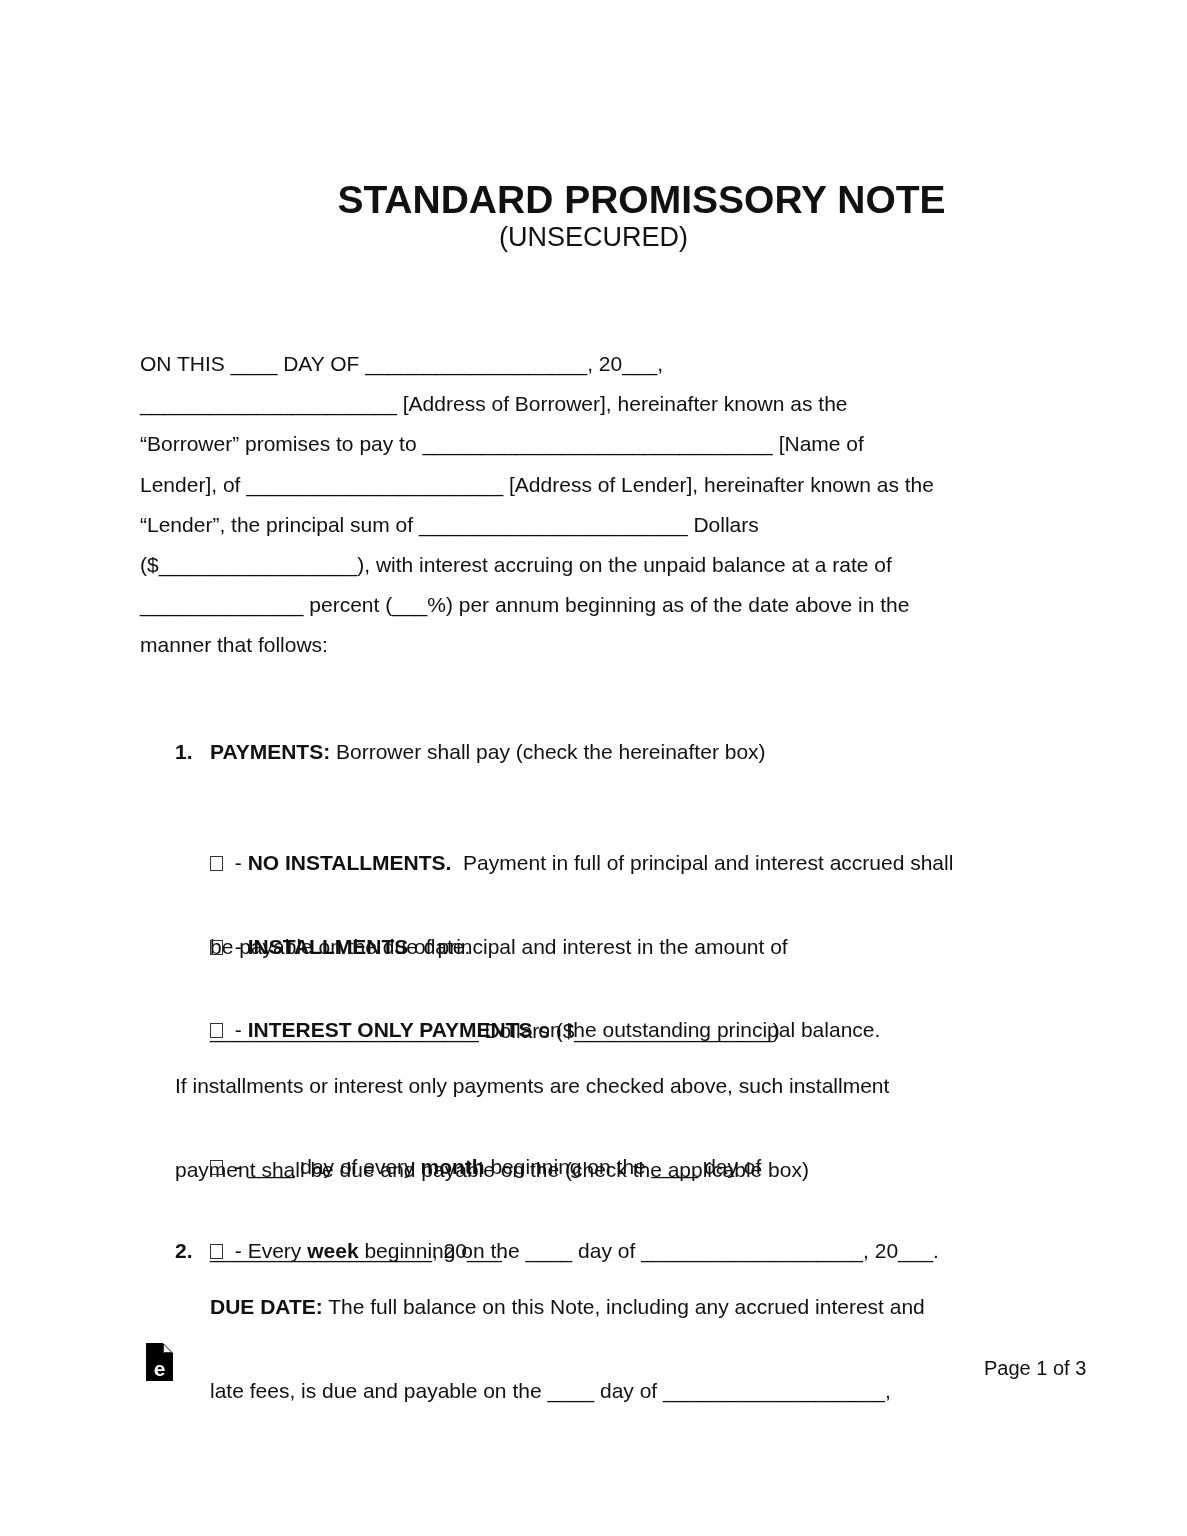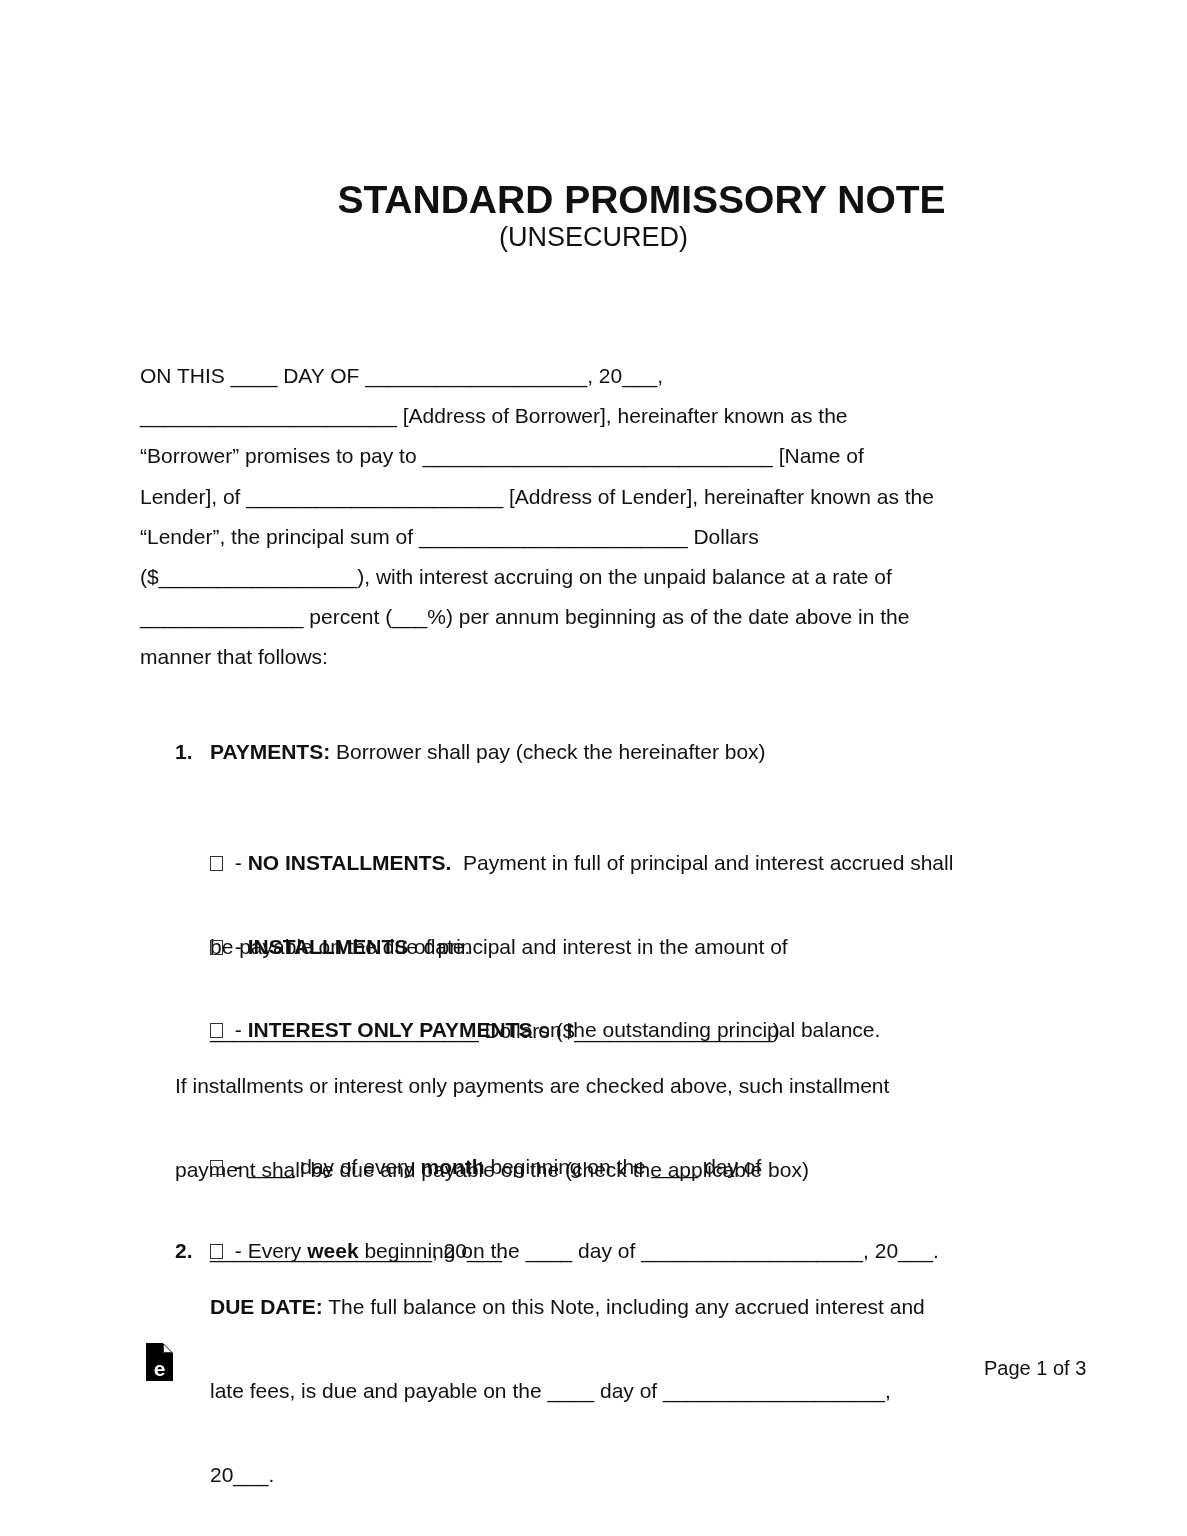--- a/index.html
+++ b/index.html
@@ -3,21 +3,21 @@
 <meta charset="utf-8">
 <style>
   html, body { margin: 0; padding: 0; background: #ffffff; }
   body { width: 1187px; height: 1536px; position: relative; overflow: hidden;
          font-family: "Liberation Sans", sans-serif; color: #111; }
   .page { position: absolute; left: 0; top: 0; width: 1187px; height: 1536px; background: #fff; }
   .title { position: absolute; top: 178px; left: 0; width: 1187px; text-align: center;
            font-size: 39px; font-weight: bold; letter-spacing: 0px; padding-left: 48px; }
   .subtitle { position: absolute; top: 222px; left: 0; width: 1187px; text-align: center;
               font-size: 27px; }
-  .intro { position: absolute; left: 140px; top: 346px; width: 920px; font-size: 21px; margin-top: 12px; }
+  .intro { position: absolute; left: 140px; top: 346px; width: 920px; font-size: 21px; }
   .intro .line { height: 40.2px; line-height: 36px; white-space: pre; }
   .sec { position: absolute; font-size: 21px; white-space: pre; }
   .num { position: absolute; font-weight: bold; }
   b { font-weight: bold; }
   .cb { display: inline-block; width: 13px; height: 15px; border: 1.3px solid #333;
         vertical-align: -1px; margin-right: 6px; box-sizing: border-box; }
   .footer-logo { position: absolute; left: 146px; top: 1343px; width: 27px; height: 38px; }
   .page-num { position: absolute; left: 984px; top: 1357px; font-size: 20px; }
   .line2 { line-height: 28px; }
 </style>
@@ -71,21 +71,20 @@
 
   <div class="sec line2" style="left:210px; top:1181px;">
     <div><span class="cb"></span><span> - Every </span><b>week</b><span> beginning on the ____ day of ___________________, 20___.</span></div>
   </div>
 
   <div class="sec line2" style="left:175px; top:1237px;">
     <span class="num" style="left:0; top:0;">2.</span>
     <div style="position:absolute; left:35px; top:0;">
       <div><b>DUE DATE:</b><span> The full balance on this Note, including any accrued interest and</span></div>
       <div>late fees, is due and payable on the ____ day of ___________________,</div>
-      <div>20___.</div>
     </div>
   </div>
 
   <div class="footer-logo">
     <svg width="27" height="38" viewBox="0 0 27 38">
       <path d="M0 0 H17 L27 10 V38 H0 Z" fill="#000"></path>
       <path d="M17 0 V10 H27" fill="#fff"></path>
       <path d="M17.5 1 L26 9.5 H17.5 Z" fill="#fff" stroke="#000" stroke-width="0.8"></path>
       <text x="13.5" y="33" text-anchor="middle" font-family="Liberation Sans, sans-serif" font-weight="bold" font-size="21" fill="#fff">e</text>
     </svg>

